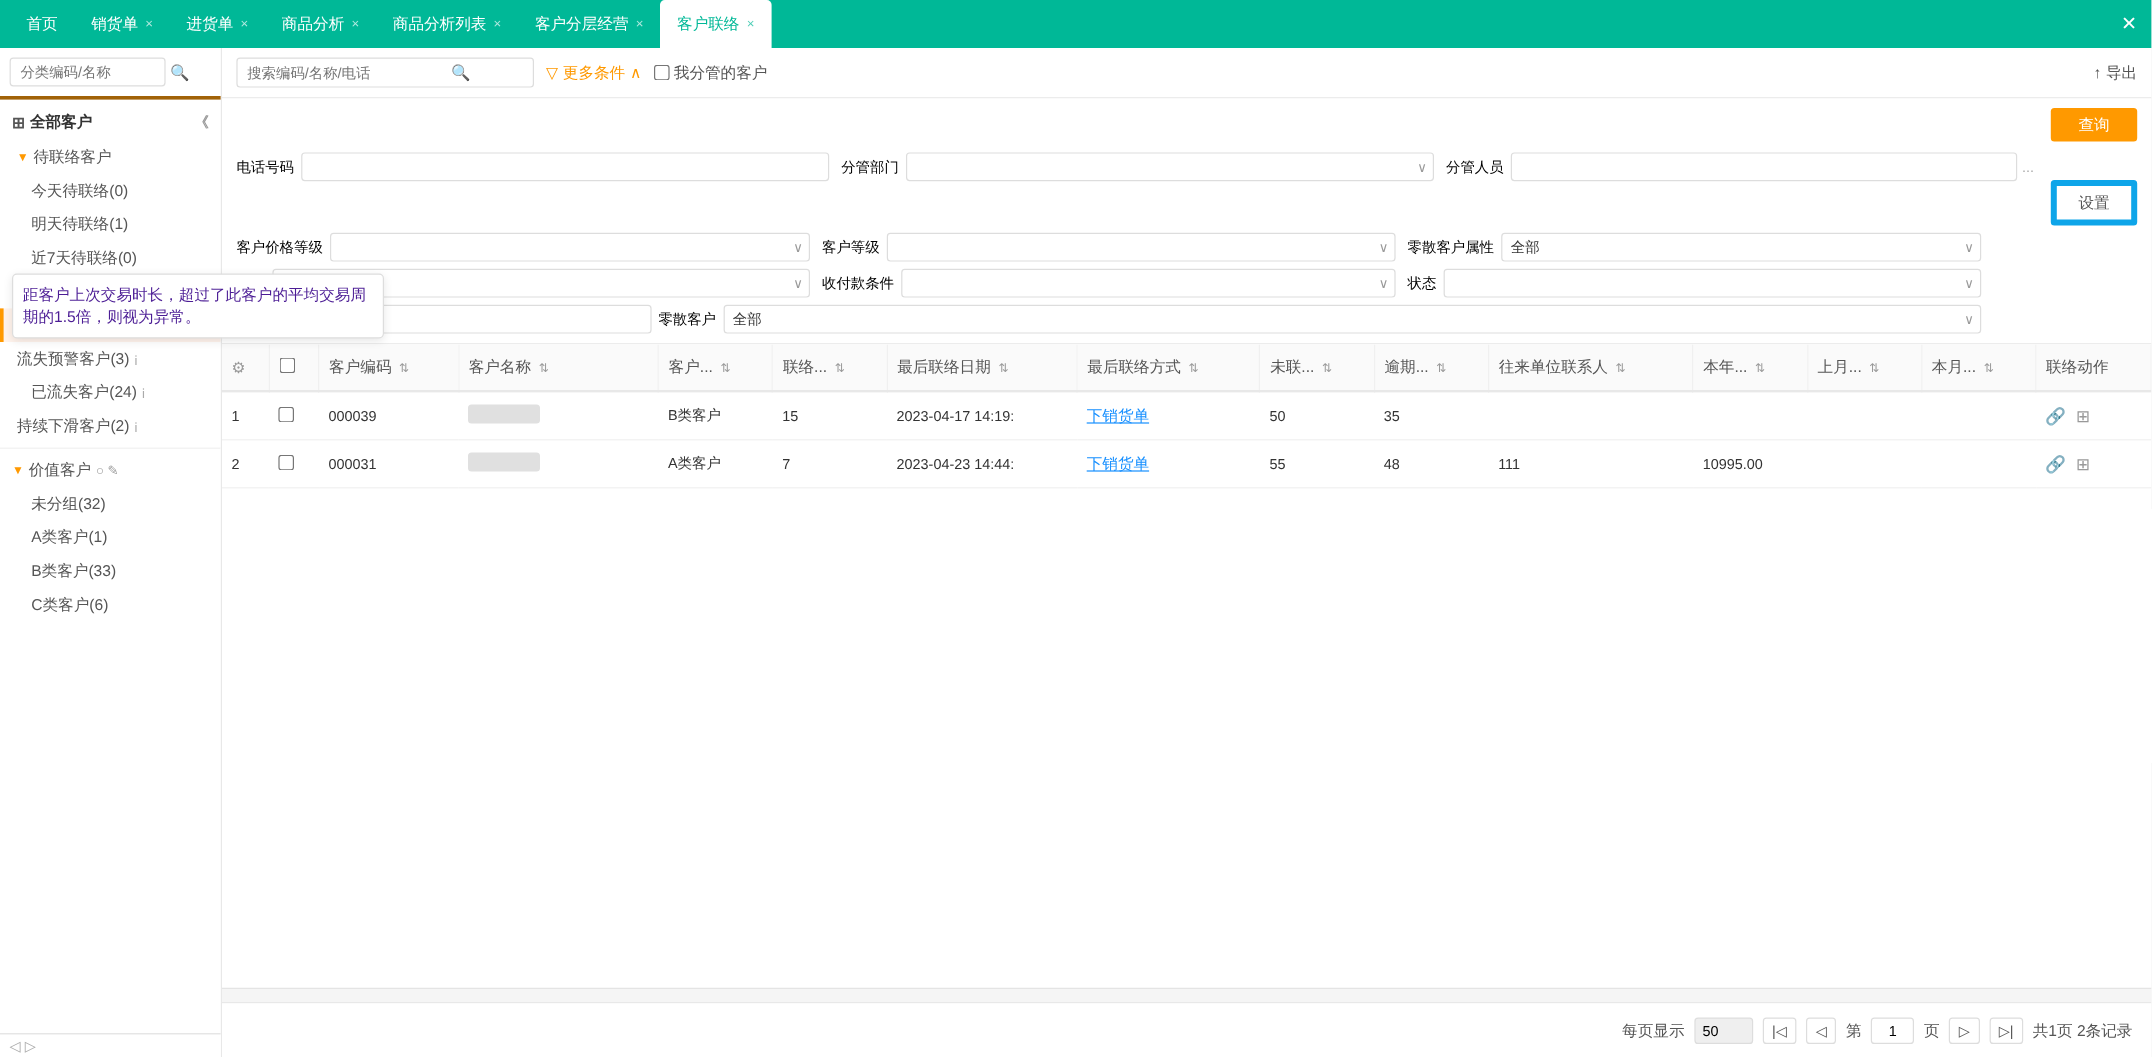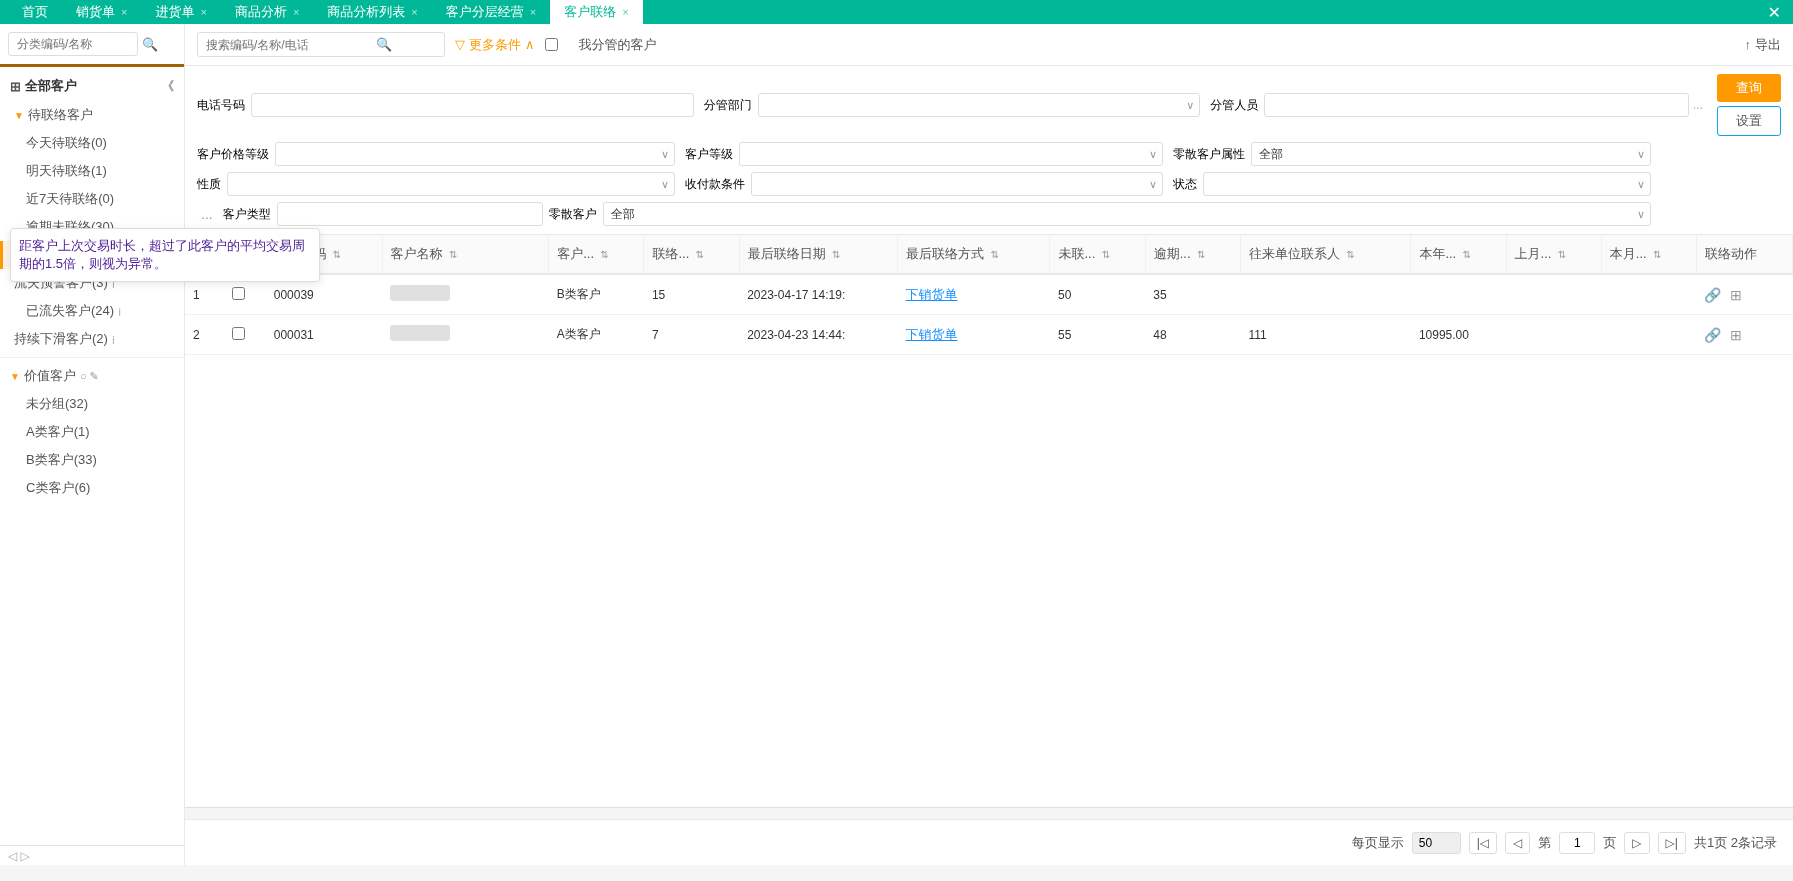--- a/index.html
+++ b/index.html
@@ -1,20 +1,20 @@
 <!DOCTYPE html>
 <html><head>
   <meta charset="utf-8">
   <style>
     * { box-sizing: border-box; margin: 0; padding: 0; font-family: 'Microsoft YaHei', Arial, sans-serif; font-size: 13px; }
     body { background: #f5f5f5; overflow: hidden; width: 1793px; height: 881px; }
 
     
     .top-nav {
-      height: 24px;
+      height: 40px;
       background: #00b897;
       display: flex;
       align-items: center;
       padding: 0 8px;
       color: white;
       position: relative;
     }
     .top-nav .nav-item {
       padding: 0 14px;
       height: 40px;
@@ -179,21 +179,21 @@
       display: flex;
       align-items: center;
       color: #f90;
       cursor: pointer;
       font-size: 12px;
       gap: 4px;
     }
     .my-customers {
       display: flex;
       align-items: center;
-      gap: 21px;
+      gap: 4px;
       font-size: 12px;
       color: #555;
       cursor: pointer;
     }
     .my-customers input[type=checkbox] { cursor: pointer; }
     .export-btn {
       margin-left: auto;
       display: flex;
       align-items: center;
       gap: 4px;
@@ -264,25 +264,26 @@
       color: white;
       border: none;
       border-radius: 3px;
       padding: 5px 18px;
       cursor: pointer;
       font-size: 13px;
     }
     .btn-settings {
       background: white;
       color: #555;
-      border: 1px solid #0ea5e9;
+      border: 5px solid #0ea5e9;
       border-radius: 3px;
       padding: 5px 18px;
       cursor: pointer;
       font-size: 13px;
+      margin-top: 28px;
     }
 
     
     .table-container {
       flex: 1;
       background: white;
       overflow: auto;
       position: relative;
     }
     table {

